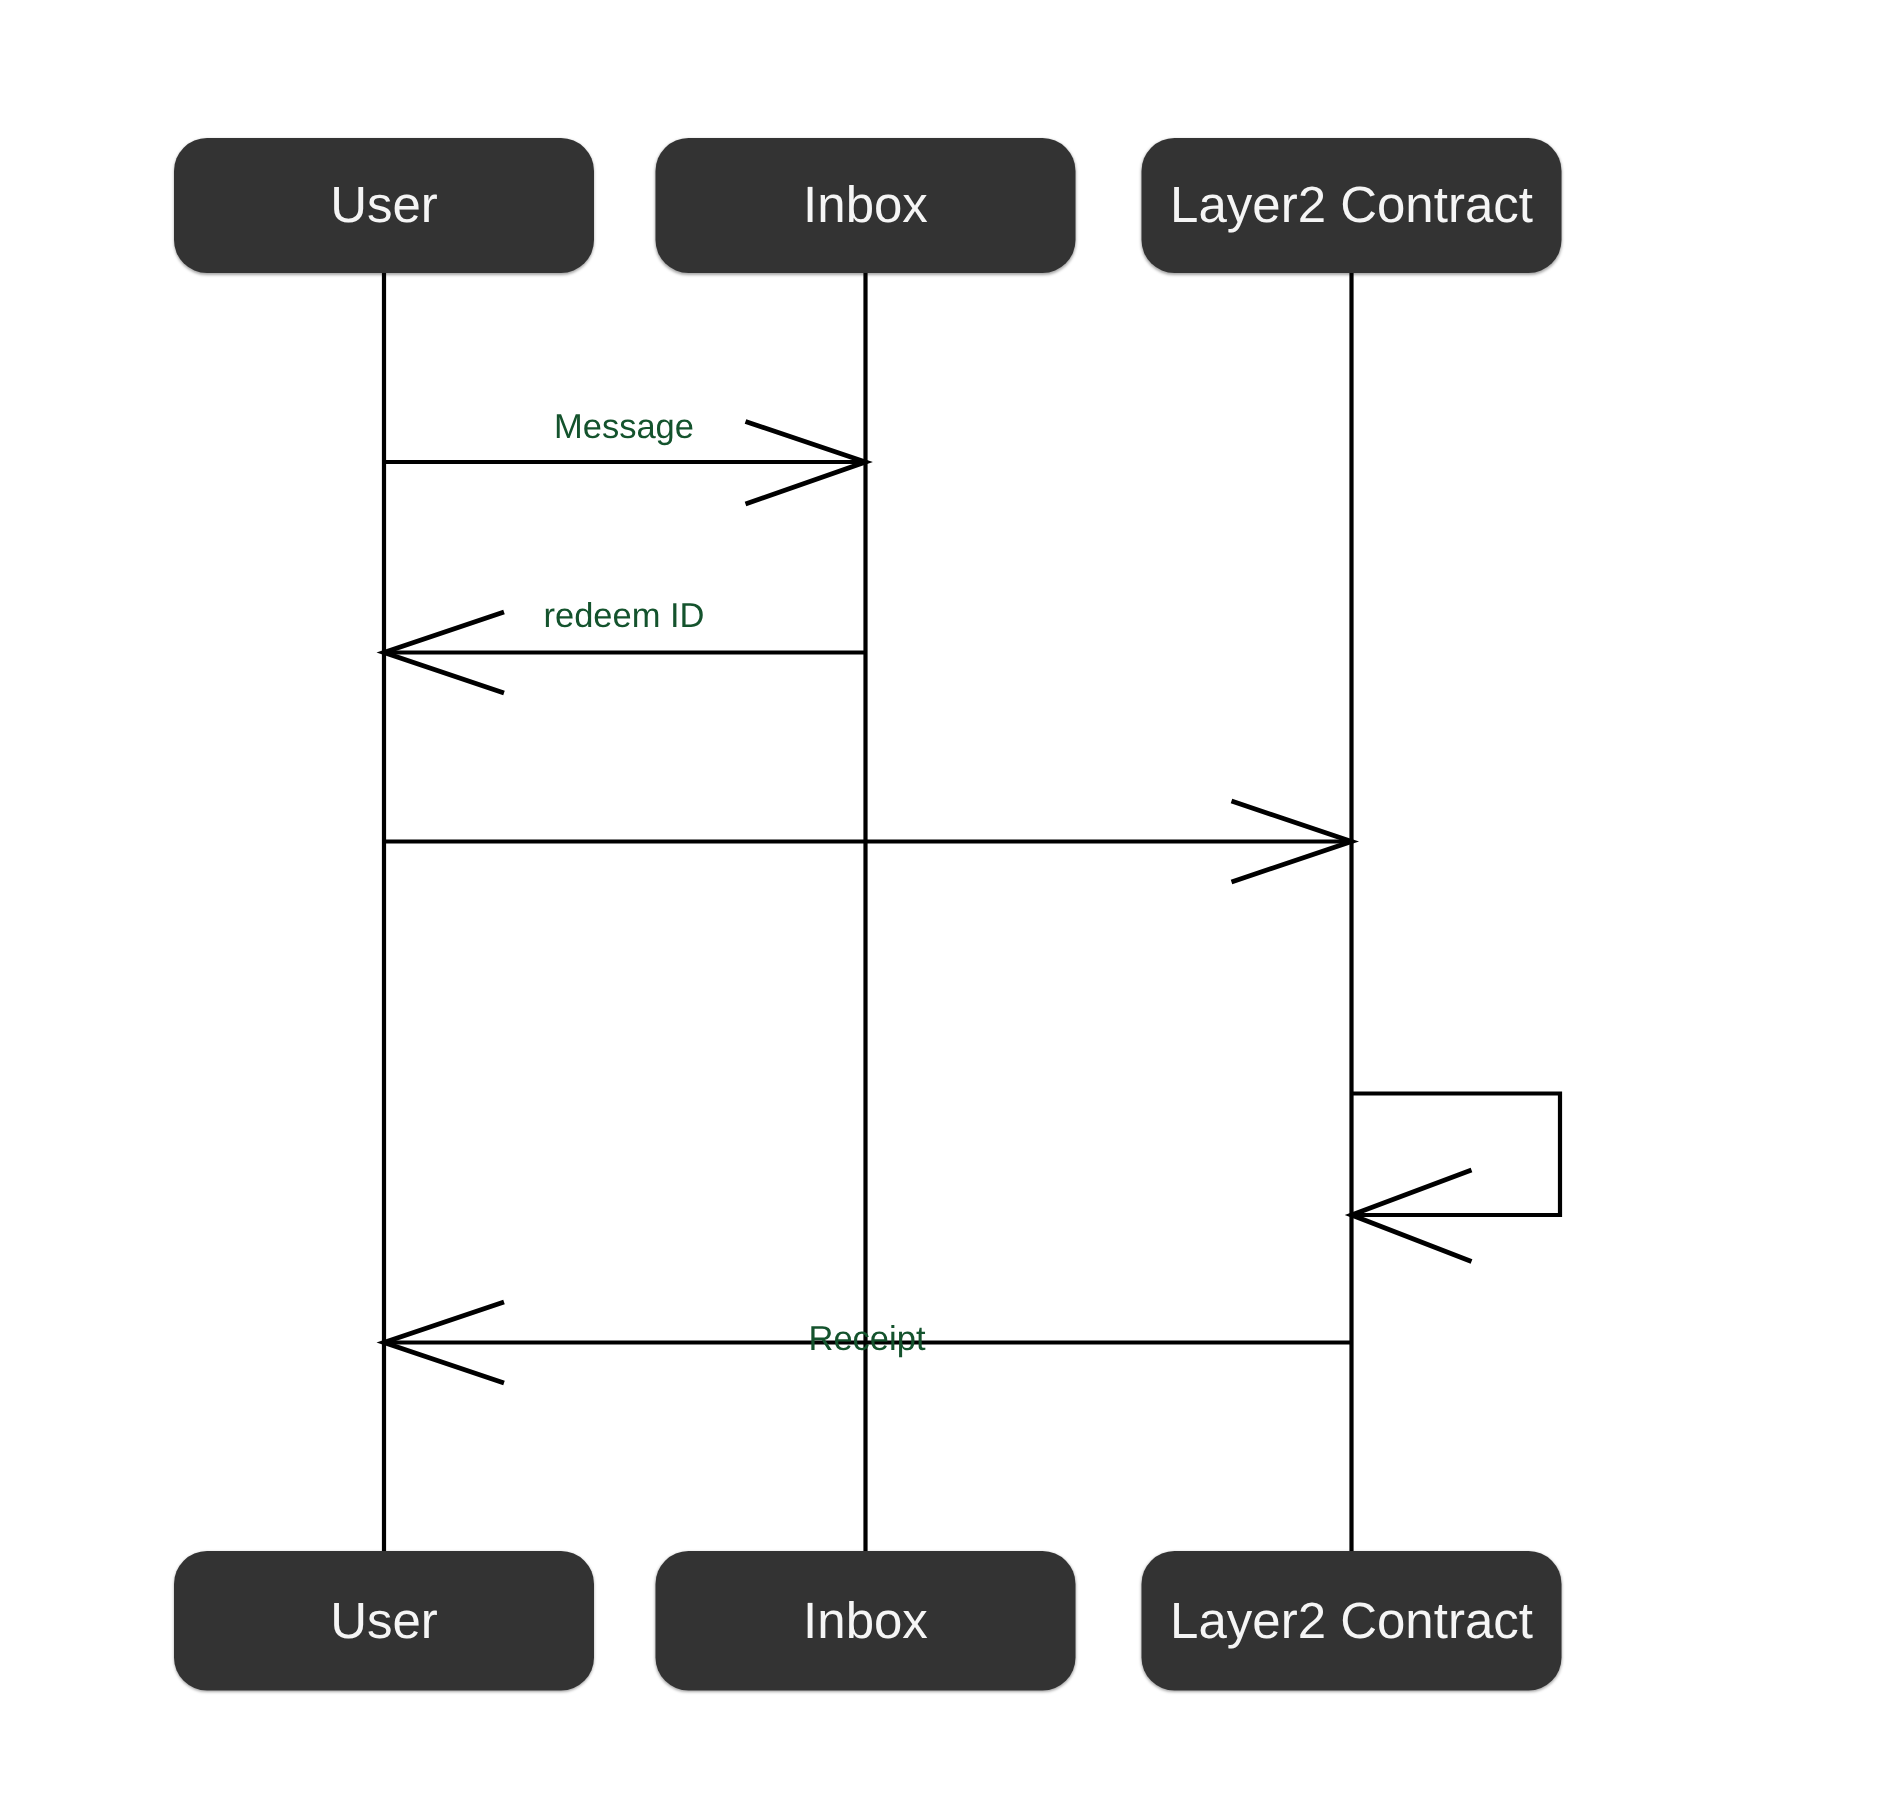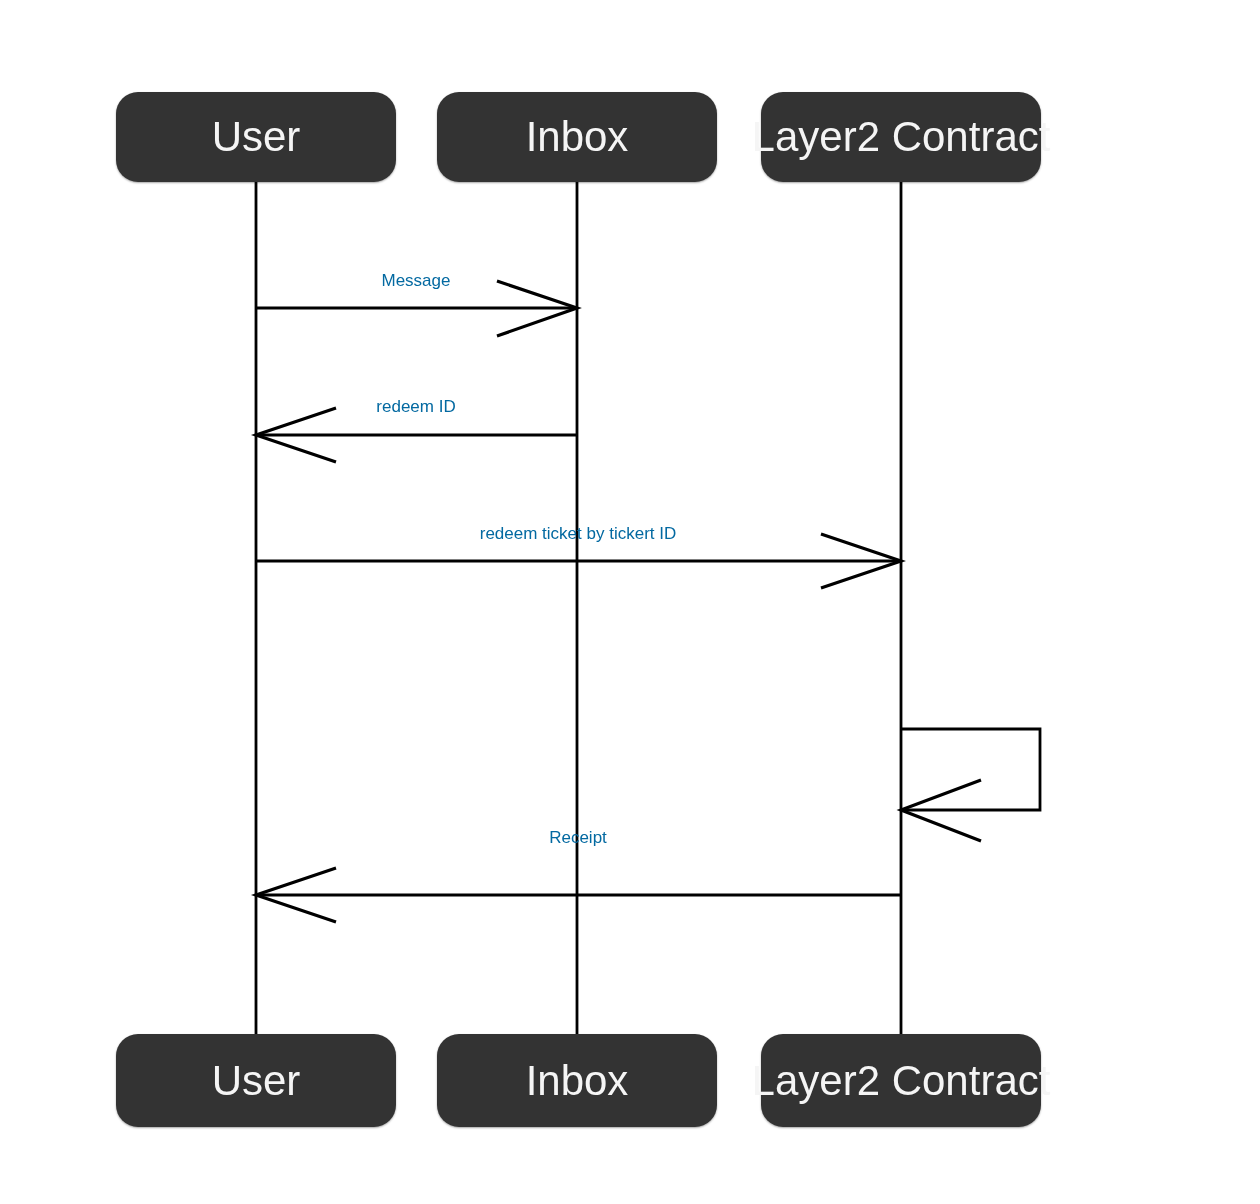--- a/index.html
+++ b/index.html
@@ -48,30 +48,30 @@
     display: flex;
     align-items: center;
     justify-content: center;
     box-shadow: 0 1px 2px rgba(0,0,0,0.35);
   }
   .actor.bottom {
     height: 93px;
   }
   .actor-label {
     color: var(--actor-text);
-    font-size: 42px;
+    font-size: 34px;
     line-height: 1;
     white-space: nowrap;
   }
   .msg-label {
     position: absolute;
     transform: translateX(-50%);
-    font-size: 17px;
+    font-size: 23px;
     line-height: 1.2;
-    color: #0369a1;
+    color: #14532d;
     white-space: nowrap;
   }
 </style>
 </head>
 <body>
 
 <div class="canvas">
 
   <svg class="lines-layer" viewBox="0 0 1260 1204">
 
@@ -110,16 +110,15 @@
   </div>
   <div class="actor bottom" style="left:437px; top:1034px;">
     <span class="actor-label">Inbox</span>
   </div>
   <div class="actor bottom" style="left:761px; top:1034px;">
     <span class="actor-label">Layer2 Contract</span>
   </div>
 
   <div class="msg-label" style="left:416px; top:271px;">Message</div>
   <div class="msg-label" style="left:416px; top:397px;">redeem ID</div>
-  <div class="msg-label" style="left:578px; top:524px;">redeem ticket by tickert ID</div>
-  <div class="msg-label" style="left:578px; top:828px;text-align:right;">Receipt</div>
+  <div class="msg-label" style="left:578px; top:879px;text-align:right;">Receipt</div>
 
 </div>
 
 </body></html>

